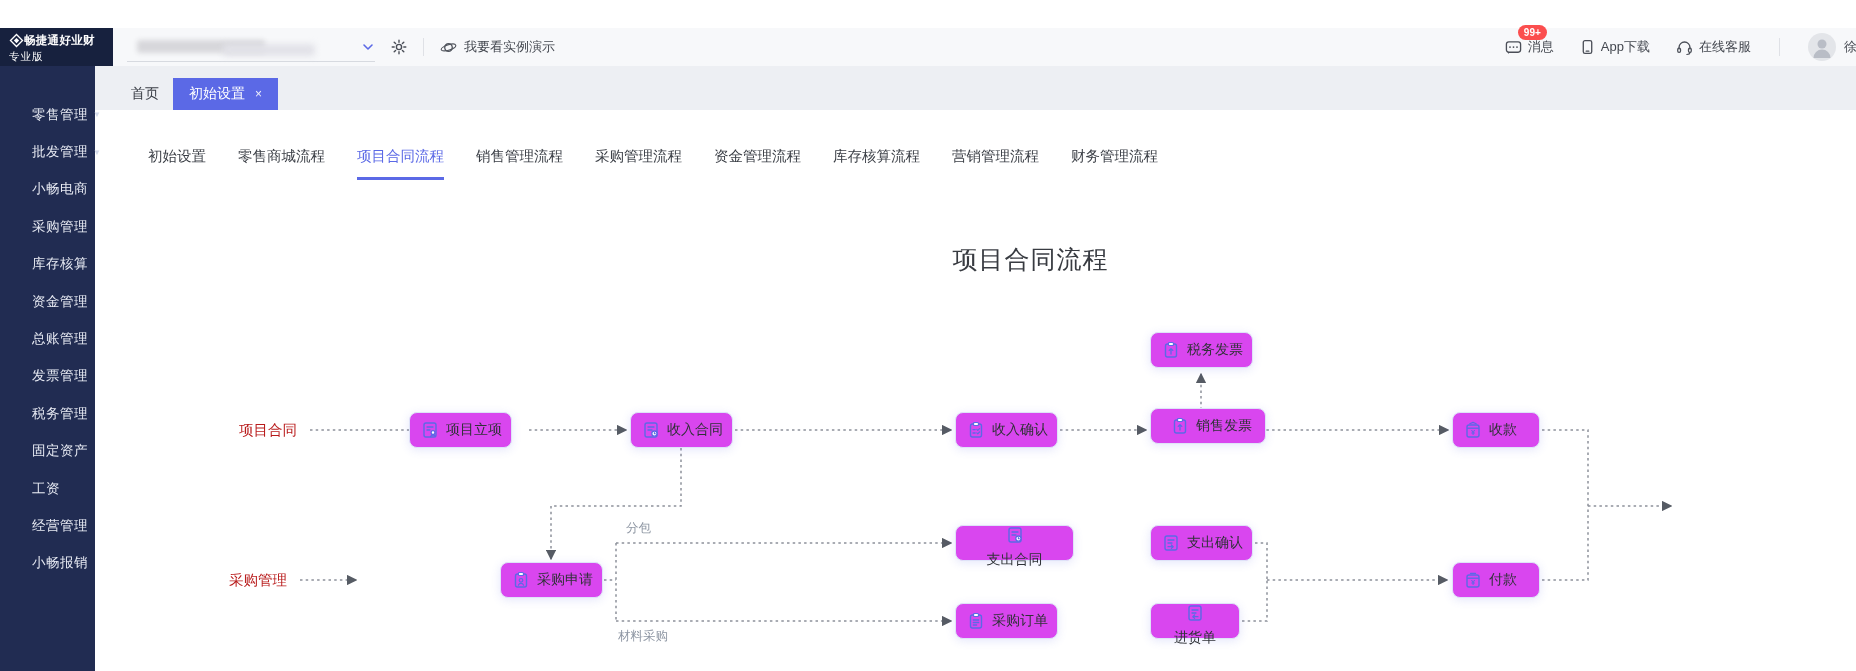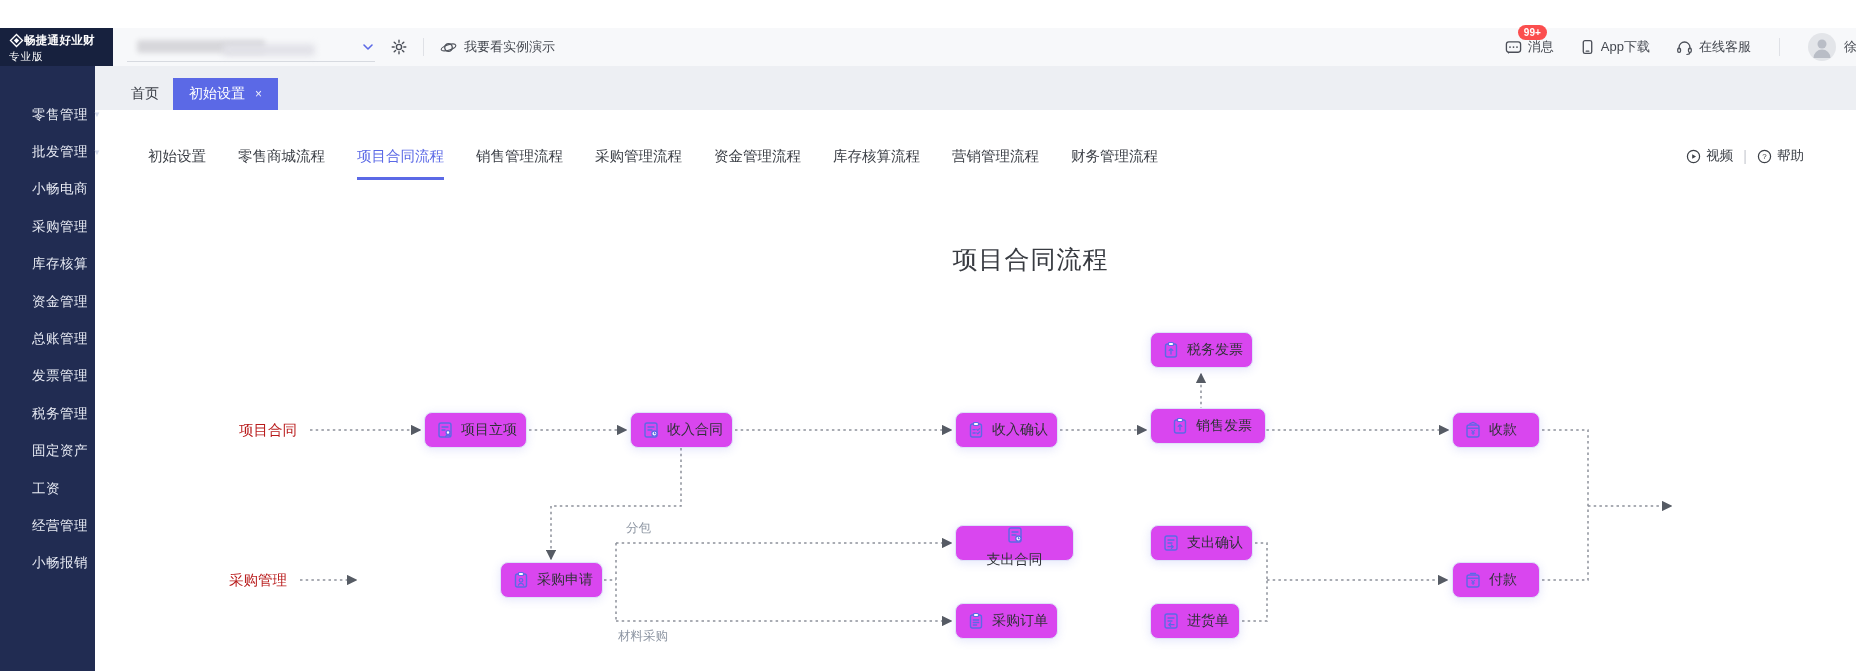--- a/index.html
+++ b/index.html
@@ -199,37 +199,20 @@
       <div class="nav-item">初始设置</div>
       <div class="nav-item">零售商城流程</div>
       <div class="nav-item active">项目合同流程</div>
       <div class="nav-item">销售管理流程</div>
       <div class="nav-item">采购管理流程</div>
       <div class="nav-item">资金管理流程</div>
       <div class="nav-item">库存核算流程</div>
       <div class="nav-item">营销管理流程</div>
       <div class="nav-item">财务管理流程</div>
     </nav>
-    <div class="nav-utils">
-      <div class="nav-util">
-        <svg width="15" height="15" viewBox="0 0 16 16">
-            <circle cx="8" cy="8" r="6.5" stroke="#3c4047" fill="none" stroke-width="1.3"></circle>
-            <path d="M6.6 5.5v5L10.7 8z" fill="#3c4047"></path>
-          </svg>
-        <span>视频</span>
-      </div>
-      <span class="nav-sep">|</span>
-      <div class="nav-util">
-        <svg width="15" height="15" viewBox="0 0 16 16">
-            <circle cx="8" cy="8" r="6.5" stroke="#3c4047" fill="none" stroke-width="1.3"></circle>
-            <text x="8" y="11" font-size="8.5" text-anchor="middle" fill="#3c4047" stroke="none" font-family="Liberation Sans,sans-serif">?</text>
-          </svg>
-        <span>帮助</span>
-      </div>
-    </div>
 
     <h1 class="flow-title">项目合同流程</h1>
 
     <div class="flow-canvas">
       <svg class="edges" width="1761" height="561">
         <defs>
           <marker id="arr" viewBox="0 0 8 8" refX="7" refY="4" markerWidth="7" markerHeight="7" orient="auto-start-reverse">
             <path d="M0 0L8 4L0 8z" fill="#565b64"></path>
           </marker>
         </defs>
@@ -251,21 +234,21 @@
         <path class="edge" d="M1160 433 H1172 V470"></path>
         <path class="edge" d="M1147 511 H1172 V470"></path>
         <path class="edge" d="M1172 470 H1352" marker-end="url(#arr)"></path>
       </svg>
 
       <div class="flow-label" style="left:138px;top:311px;">项目合同</div>
       <div class="flow-label" style="left:128px;top:461px;">采购管理</div>
       <div class="branch-label" style="left:531px;top:410px;">分包</div>
       <div class="branch-label" style="left:523px;top:518px;">材料采购</div>
 
-      <div class="node" style="left:329px;top:302px;width:103px;">
+      <div class="node" style="left:314px;top:302px;width:103px;">
         <svg class="nicon" width="18" height="18" viewBox="0 0 18 18">
             <rect x="3" y="2" width="12" height="14" rx="2" stroke="#5b69e6" fill="none" stroke-width="1.4"></rect>
             <path d="M6 6h6M6 9h3" stroke="#5b69e6" stroke-width="1.3" stroke-linecap="round"></path>
             <circle cx="12" cy="11.6" r="1.9" fill="#fff" stroke="#5b69e6" stroke-width="1.3"></circle>
             <path d="M9.6 15.6a2.6 2.6 0 0 1 4.8 0" stroke="#5b69e6" fill="none" stroke-width="1.3" stroke-linecap="round"></path>
           </svg>
         <span>项目立项</span>
       </div>
 
       <div class="node" style="left:535px;top:302px;width:103px;">
@@ -347,21 +330,21 @@
 
       <div class="node" style="left:860px;top:493px;width:103px;">
         <svg class="nicon" width="18" height="18" viewBox="0 0 18 18">
             <rect x="3.5" y="3" width="11" height="13" rx="2" stroke="#5b69e6" fill="none" stroke-width="1.4"></rect>
             <rect x="6.5" y="1.5" width="5" height="3" rx="1" fill="#fff" stroke="#5b69e6" stroke-width="1.2"></rect>
             <path d="M6.3 8h5.4M6.3 10.5h5.4M6.3 13h3.4" stroke="#5b69e6" stroke-width="1.3" stroke-linecap="round"></path>
           </svg>
         <span>采购订单</span>
       </div>
 
-      <div class="node" style="left:1055px;top:493px;width:90px;">
+      <div class="node" style="left:1055px;top:493px;width:90px;flex-direction:column;">
         <svg class="nicon" width="18" height="18" viewBox="0 0 18 18">
             <rect x="3" y="2" width="12" height="14" rx="2" stroke="#5b69e6" fill="none" stroke-width="1.4"></rect>
             <path d="M6 6h6M6 9h4" stroke="#5b69e6" stroke-width="1.3" stroke-linecap="round"></path>
             <path d="M12 12.7H7M8.6 11L6.8 12.7l1.8 1.7" stroke="#5b69e6" fill="none" stroke-width="1.3" stroke-linecap="round" stroke-linejoin="round"></path>
           </svg>
         <span>进货单</span>
       </div>
 
       <div class="node" style="left:1357px;top:452px;width:88px;">
         <svg class="nicon" width="18" height="18" viewBox="0 0 18 18">

